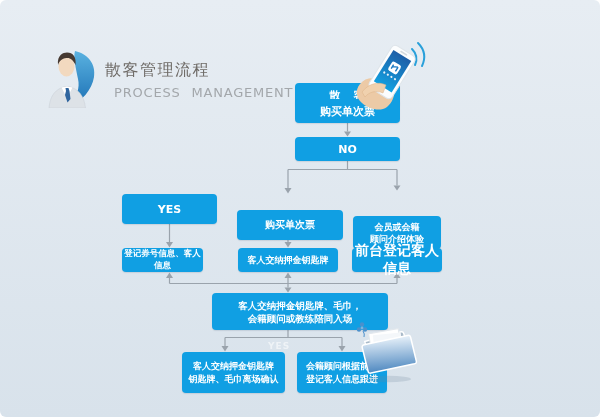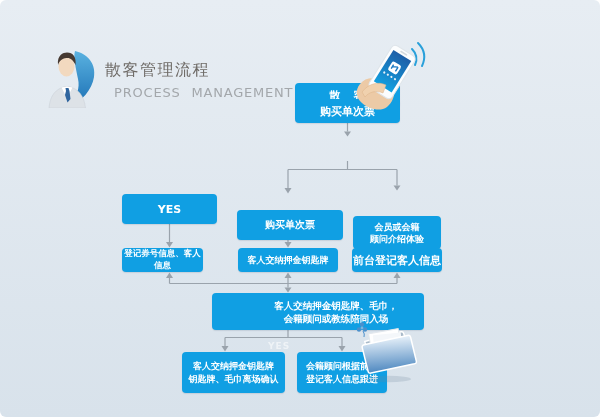--- a/index.html
+++ b/index.html
@@ -21,22 +21,22 @@
     box-shadow:0 1px 1px rgba(30,60,90,.12);
   }
   .n-walkin  {left:295px; top:59px;  width:105px; height:24px; font-size:11px; letter-spacing:1px;margin-top:24px;}
   .n-voucher {left:295px; top:99px;  width:105px; height:24px; font-size:11px;}
   .n-no      {left:295px; top:137px; width:105px; height:24px; font-size:11px;}
   .n-yes     {left:122px; top:194px; width:95px;  height:30px; font-size:11px;}
   .n-buy     {left:237px; top:210px; width:106px; height:30px; font-size:10px;}
   .n-member  {left:353px; top:191px; width:88px;  height:33px; font-size:9px; line-height:12px;margin-top:25px;}
   .n-regv    {left:122px; top:248px; width:81px;  height:24px; font-size:8.5px;}
   .n-regp    {left:238px; top:248px; width:100px; height:24px; font-size:9px;}
-  .n-regf    {left:352px; top:248px; width:90px;  height:24px; font-size:11px;}
-  .n-deposit {left:212px; top:293px; width:176px; height:37px; font-size:9.5px; line-height:13px;padding-left:36px;}
+  .n-regf    {left:352px; top:248px; width:90px;  height:24px; font-size:14px;}
+  .n-deposit {left:212px; top:293px; width:176px; height:37px; font-size:9.5px; line-height:13px;}
   .n-return  {left:182px; top:352px; width:103px; height:41px; font-size:9px;  line-height:13px;}
   .n-follow  {left:297px; top:352px; width:90px;  height:41px; font-size:9px;  line-height:13px;}
   #brand-title{
     position:absolute; left:105px; top:60px; font-size:16px; letter-spacing:1.5px;
     color:var(--title-color);
   }
   #brand-subtitle{
     position:absolute; left:114px; top:85px; font-size:13px; letter-spacing:.8px;
     word-spacing:6px; color:var(--subtitle-color);
   }
@@ -93,20 +93,21 @@
       <polygon points="284.5,278 291.5,278 288,272.5"></polygon>
       <polygon points="393.5,278 400.5,278 397,272.5"></polygon>
       <polygon points="284.5,287.5 291.5,287.5 288,292.5"></polygon>
       <polygon points="221.5,346 228.5,346 225,351.5"></polygon>
       <polygon points="338.5,346 345.5,346 342,351.5"></polygon>
     </g>
   </svg>
 
   <div class="node n-walkin">散　客</div>
   <div class="node n-voucher">购买单次票</div>
+  <div class="node n-no">NO</div>
   <div class="node n-yes">YES</div>
   <div class="node n-buy">购买单次票</div>
   <div class="node n-member">会员或会籍
 顾问介绍体验</div>
   <div class="node n-regv">登记券号信息、客人信息</div>
   <div class="node n-regp">客人交纳押金钥匙牌</div>
   <div class="node n-regf">前台登记客人信息</div>
   <div class="node n-deposit">客人交纳押金钥匙牌、毛巾，
 会籍顾问或教练陪同入场</div>
   <div class="node n-return">客人交纳押金钥匙牌

